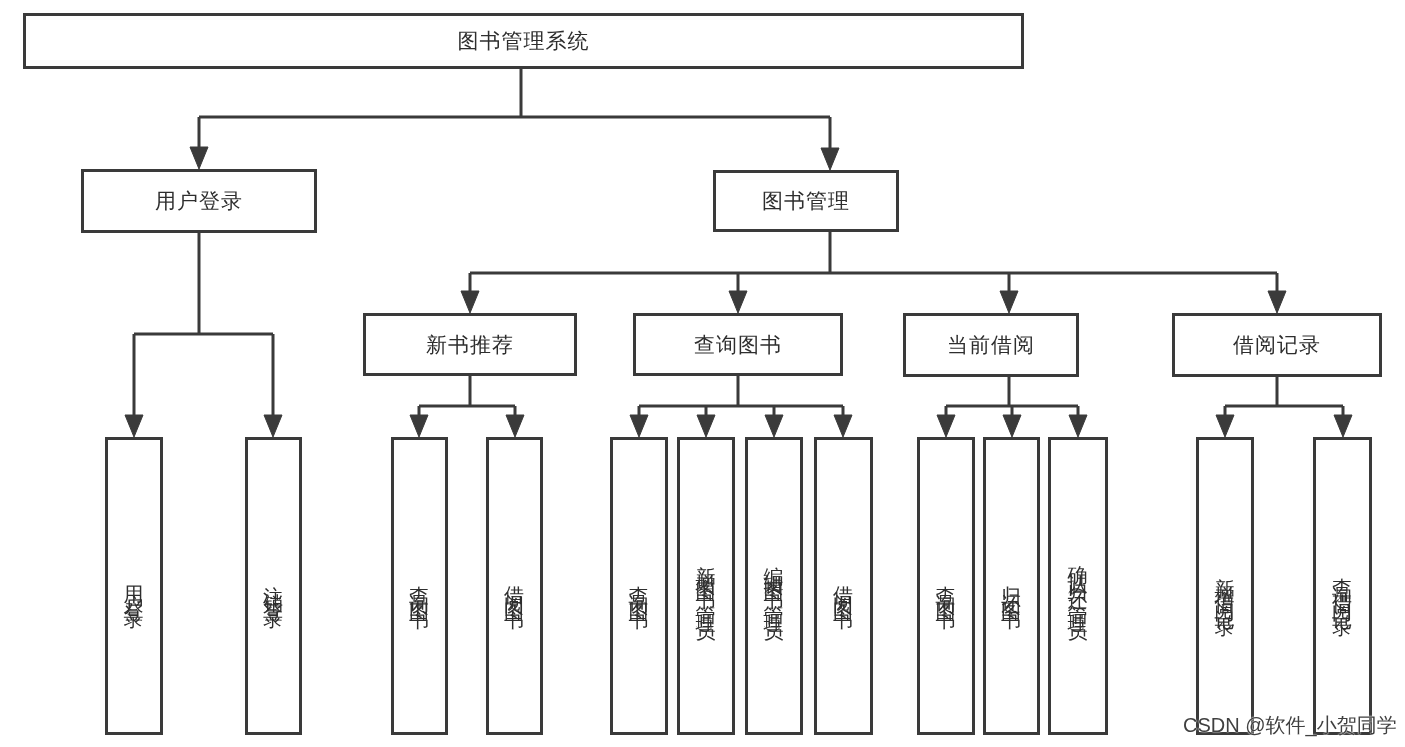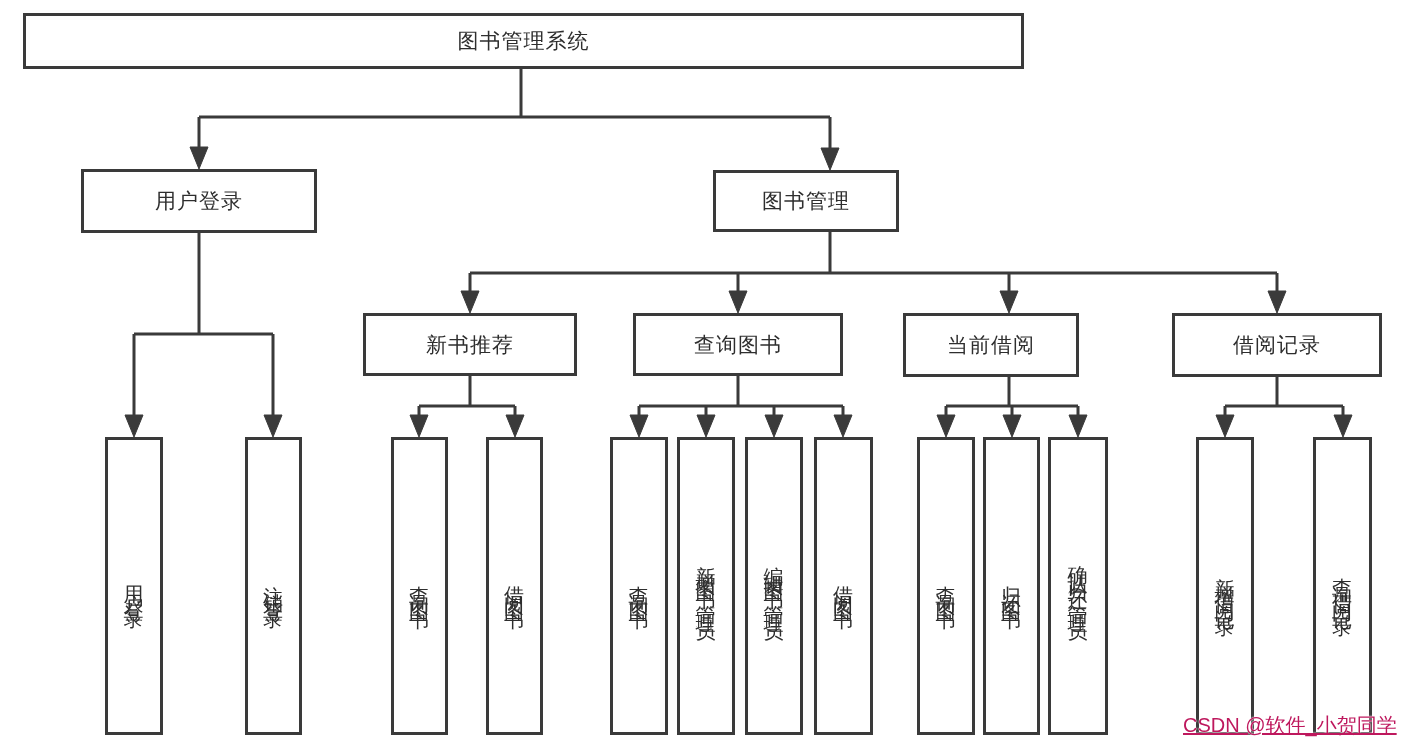--- a/index.html
+++ b/index.html
@@ -40,24 +40,23 @@
     letter-spacing: 8px;
     white-space: normal;
     line-height: 1;
   }
   #watermark {
     position: absolute;
     left: 1183px;
     top: 712px;
     z-index: 3;
     font-size: 20px;
-    color: #be185d;
+    color: #404040;
     text-shadow: 0 0 2px #ffffff, 0 0 1px #ffffff;
     white-space: nowrap;
-    text-decoration: underline;
   }
 </style>
 </head>
 <body>
 
 <div id="canvas">
   <svg id="connector-layer" viewBox="0 0 1405 747" xmlns="http://www.w3.org/2000/svg">
       <g>
         <path d="M521 69 V117 M199 117 H830 M199 117 V149 M830 117 V150" fill="none" stroke="#3a3a3a" stroke-width="3"></path>
         <path d="M199 169 L190 147 L208 147 Z" fill="#3a3a3a" stroke="#3a3a3a" stroke-width="1"></path>

